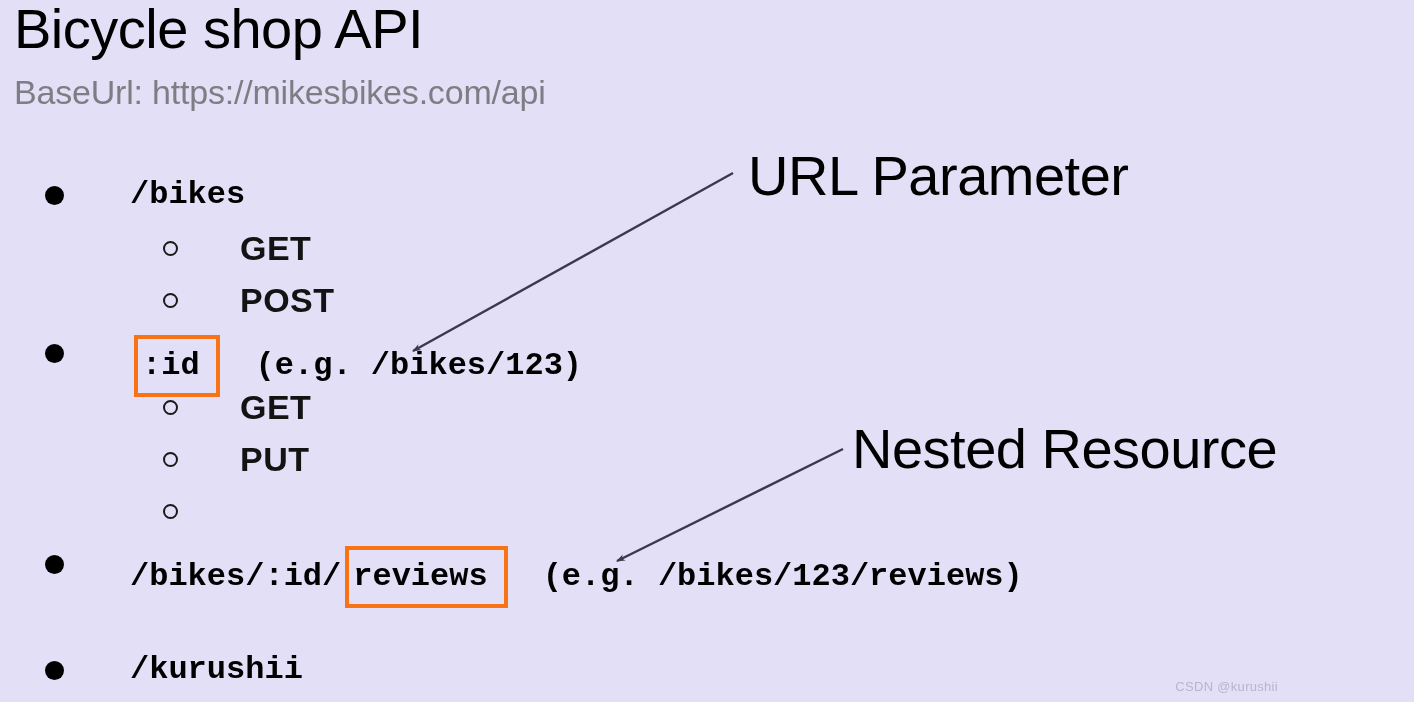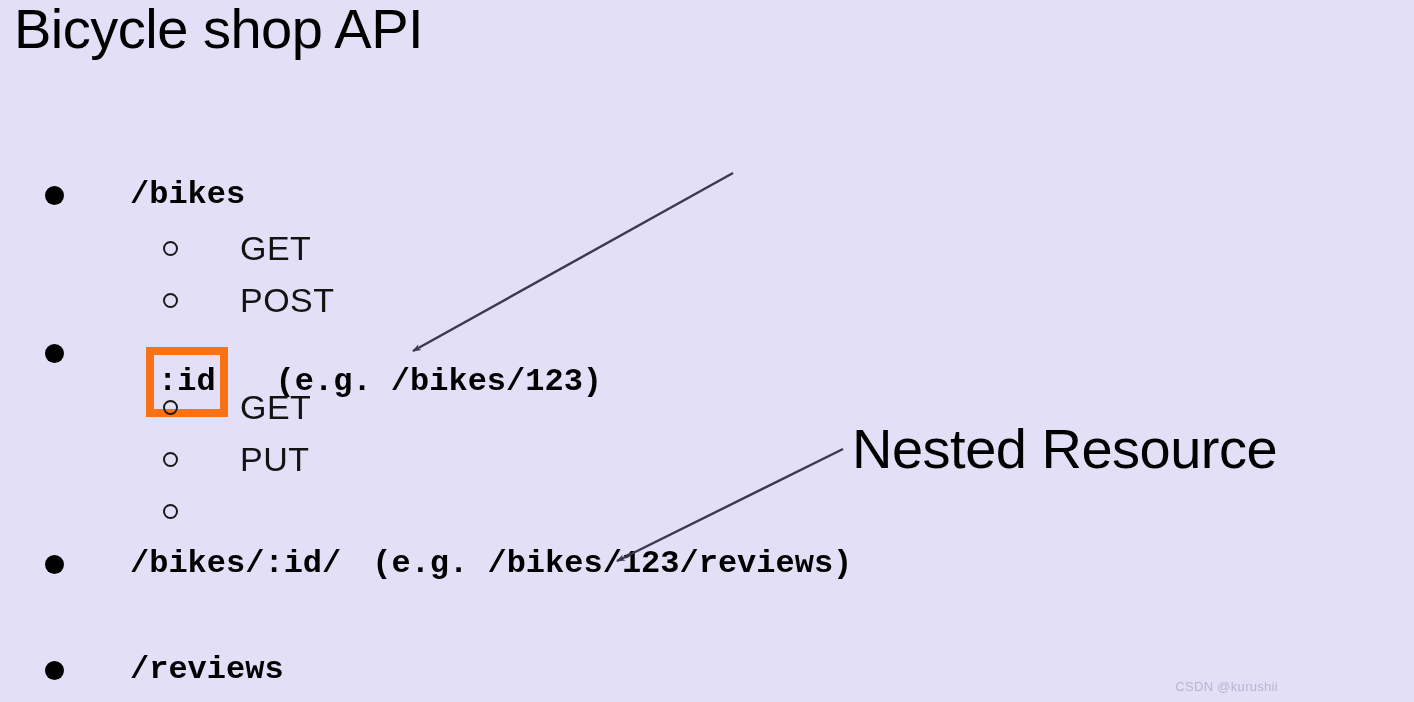--- a/index.html
+++ b/index.html
@@ -85,32 +85,32 @@
     white-space: pre;
     display: flex;
     align-items: center;
   }
   .method {
     position: absolute;
     left: 240px;
     font-family: "Liberation Sans", sans-serif;
     font-size: 34px;
     line-height: 40px;
-    font-weight: 400;
+    font-weight: 700;
     color: #131313;
     letter-spacing: 0.5px;
     white-space: nowrap;
   }
 
   
   .token-box {
     display: inline-block;
-    border: 8px solid #f97316;
-    padding: 8px 4px 8px 4px;
-    margin: 16px;
+    border: 4px solid #f97316;
+    padding: 8px 16px 8px 4px;
+    margin: 4px;
     line-height: 38px;
     box-sizing: border-box;
     background: transparent;
     position: relative;
     top: 0;
   }
 
   
   .annotation {
     position: absolute;
@@ -145,20 +145,21 @@
     white-space: nowrap;
     text-align: right;
   }
 </style>
 </head>
 <body>
 
 <div class="slide">
 
   <div class="title">Bicycle shop API</div>
+  <div class="subtitle">BaseUrl: https://mikesbikes.com/api</div>
 
   <div class="list">
 
     <span class="bullet-l1" style="top:186px"></span>
     <div class="endpoint" style="top:173px">
       <span>/bikes</span>
     </div>
 
     <span class="bullet-l2" style="top:241px"></span>
     <div class="method" style="top:228px">GET</div>
@@ -174,30 +175,31 @@
     <span class="bullet-l2" style="top:400px"></span>
     <div class="method" style="top:387px">GET</div>
 
     <span class="bullet-l2" style="top:452px"></span>
     <div class="method" style="top:439px">PUT</div>
 
     <span class="bullet-l2" style="top:504px"></span>
 
     <span class="bullet-l1" style="top:555px"></span>
     <div class="endpoint" style="top:542px">
-      <span>/bikes/:id/</span><span style="padding-left:31px">(e.g. /bikes/123/reviews)</span>
+      <span>/bikes/:id/</span><span class="token-box">reviews</span><span style="padding-left:31px">(e.g. /bikes/123/reviews)</span>
     </div>
 
     <span class="bullet-l1" style="top:661px"></span>
     <div class="endpoint" style="top:648px">
-      <span>/reviews</span>
+      <span>/kurushii</span>
     </div>
 
   </div>
 
+  <div class="annotation" style="left:748px; top:145px">URL Parameter</div>
 
   <div class="annotation" style="left:852px; top:418px">Nested Resource</div>
 
   <svg class="arrows" viewBox="0 0 1414 702">
     <defs>
       <marker id="ah" markerWidth="10" markerHeight="10" refX="8" refY="4" orient="auto" markerUnits="userSpaceOnUse">
         <path d="M9,4 L0,0.6 L2.6,4 L0,7.4 Z" fill="#3a3a4c"></path>
       </marker>
     </defs>
     <line x1="733" y1="173" x2="413" y2="351" stroke="#3a3a4c" stroke-width="2.4" marker-end="url(#ah)"></line>

